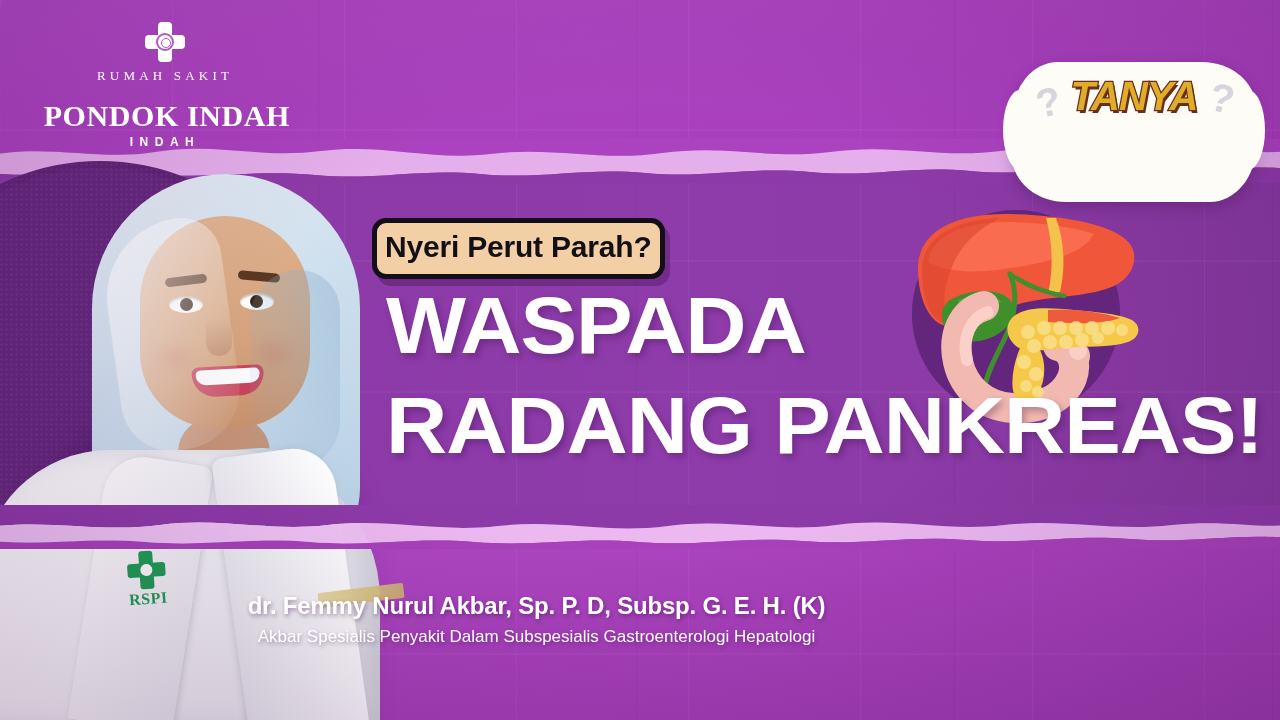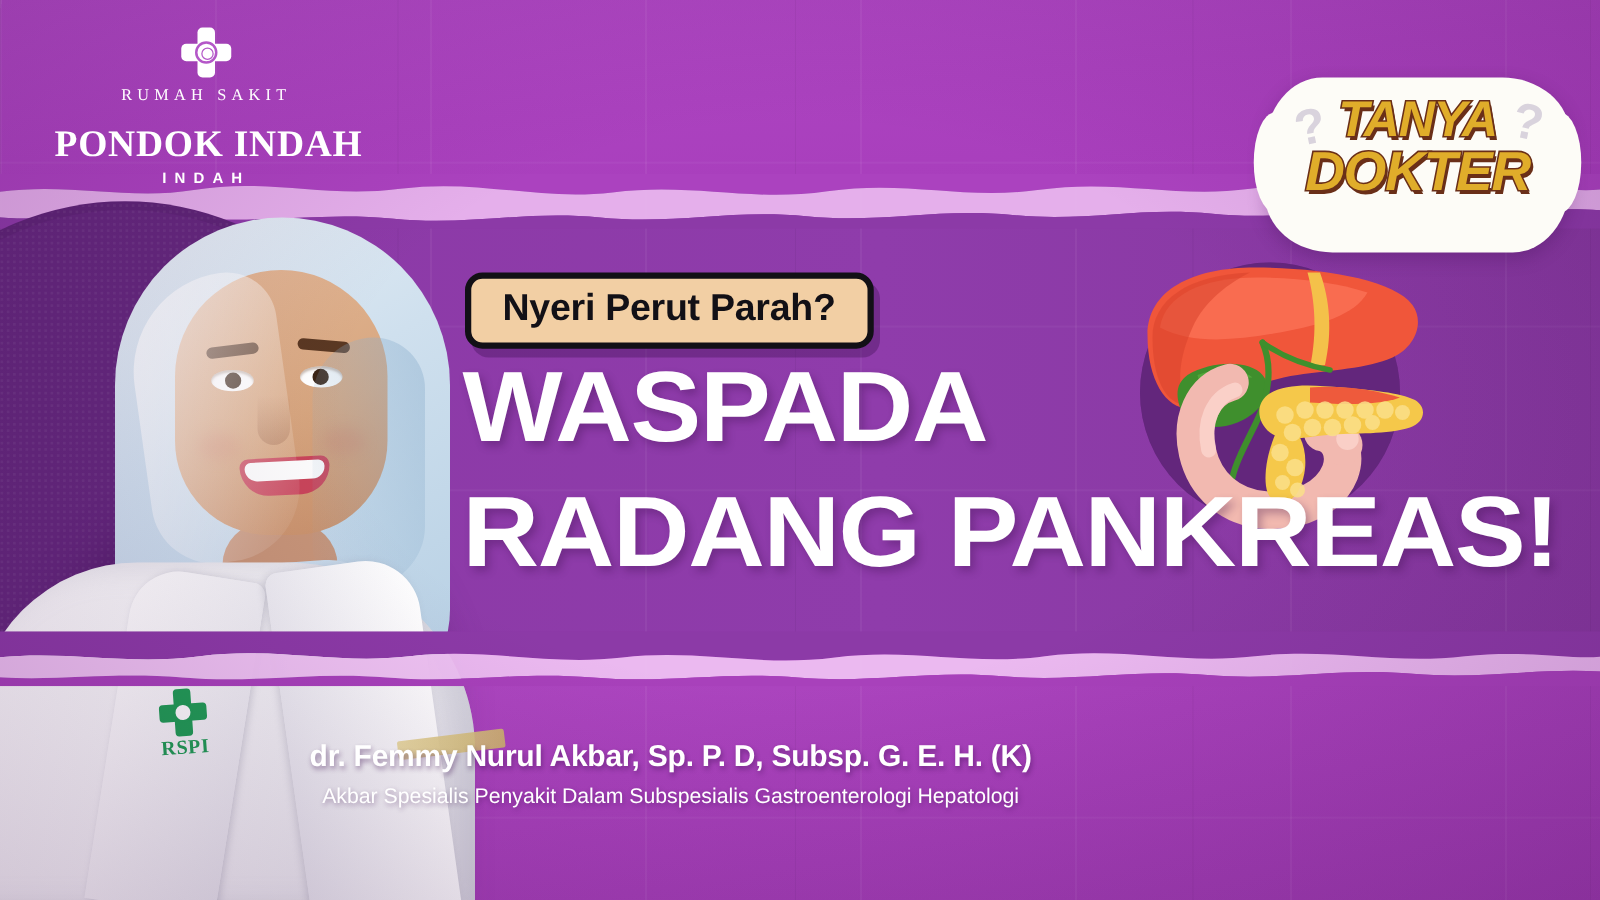--- a/index.html
+++ b/index.html
@@ -256,28 +256,28 @@
   }
 
   
   .anatomy{ position:absolute; left:888px; top:196px; width:270px; height:230px; z-index:14; }
   .anatomy svg{ display:block; width:100%; height:100%; }
 
   
   .pill{
     position:absolute; left:372px; top:218px; z-index:22;
     background:#f2cfa4; border:5px solid #121016; border-radius:14px;
-    padding:7px 25px 10px;
+    padding:7px 8px 10px;
     box-shadow:5px 7px 0 rgba(60,15,80,.35);
   }
   .pill span{
     color:#121016; font-size:30px; font-weight:700; letter-spacing:-.2px;
     font-family:"Liberation Sans", sans-serif; white-space:nowrap;
   }
-  .headline{ position:absolute; left:370px; top:288px; z-index:20; width:880px; }
+  .headline{ position:absolute; left:386px; top:288px; z-index:20; width:880px; }
   .hl{
     color:#fff; font-weight:700; font-family:"Liberation Sans", sans-serif;
     line-height:.95; letter-spacing:-1px;
     transform:scaleX(1.06); transform-origin:left center;
     text-shadow:3px 4px 7px rgba(55,12,72,.32);
   }
   .hl1{ font-size:80px; }
   .hl2{ font-size:80px; margin-top:24px; }
 
   .credit{ position:absolute; left:0; top:592px; width:1073px; text-align:center; z-index:22; }
@@ -362,21 +362,20 @@
     <div class="logo-l2">PONDOK INDAH</div>
     <div class="logo-l3">INDAH</div>
   </div>
 
   <div class="badge">
     <div class="badge-bg"></div>
     <div class="badge-inner">
       <span class="qm l">?</span>
       <span class="qm r">?</span>
       <div class="badge-l1">TANYA</div>
-      <div class="badge-l2">DOKTER</div>
     </div>
   </div>
 
   <div class="anatomy">
     <svg viewBox="0 0 270 230">
 
       <circle cx="128" cy="118" r="104" fill="#5c2374"></circle>
       <circle cx="128" cy="118" r="104" fill="#6a2a84" opacity=".5"></circle>
 
       <path d="M30,72 C30,36 66,18 116,18 C170,18 228,28 242,48

